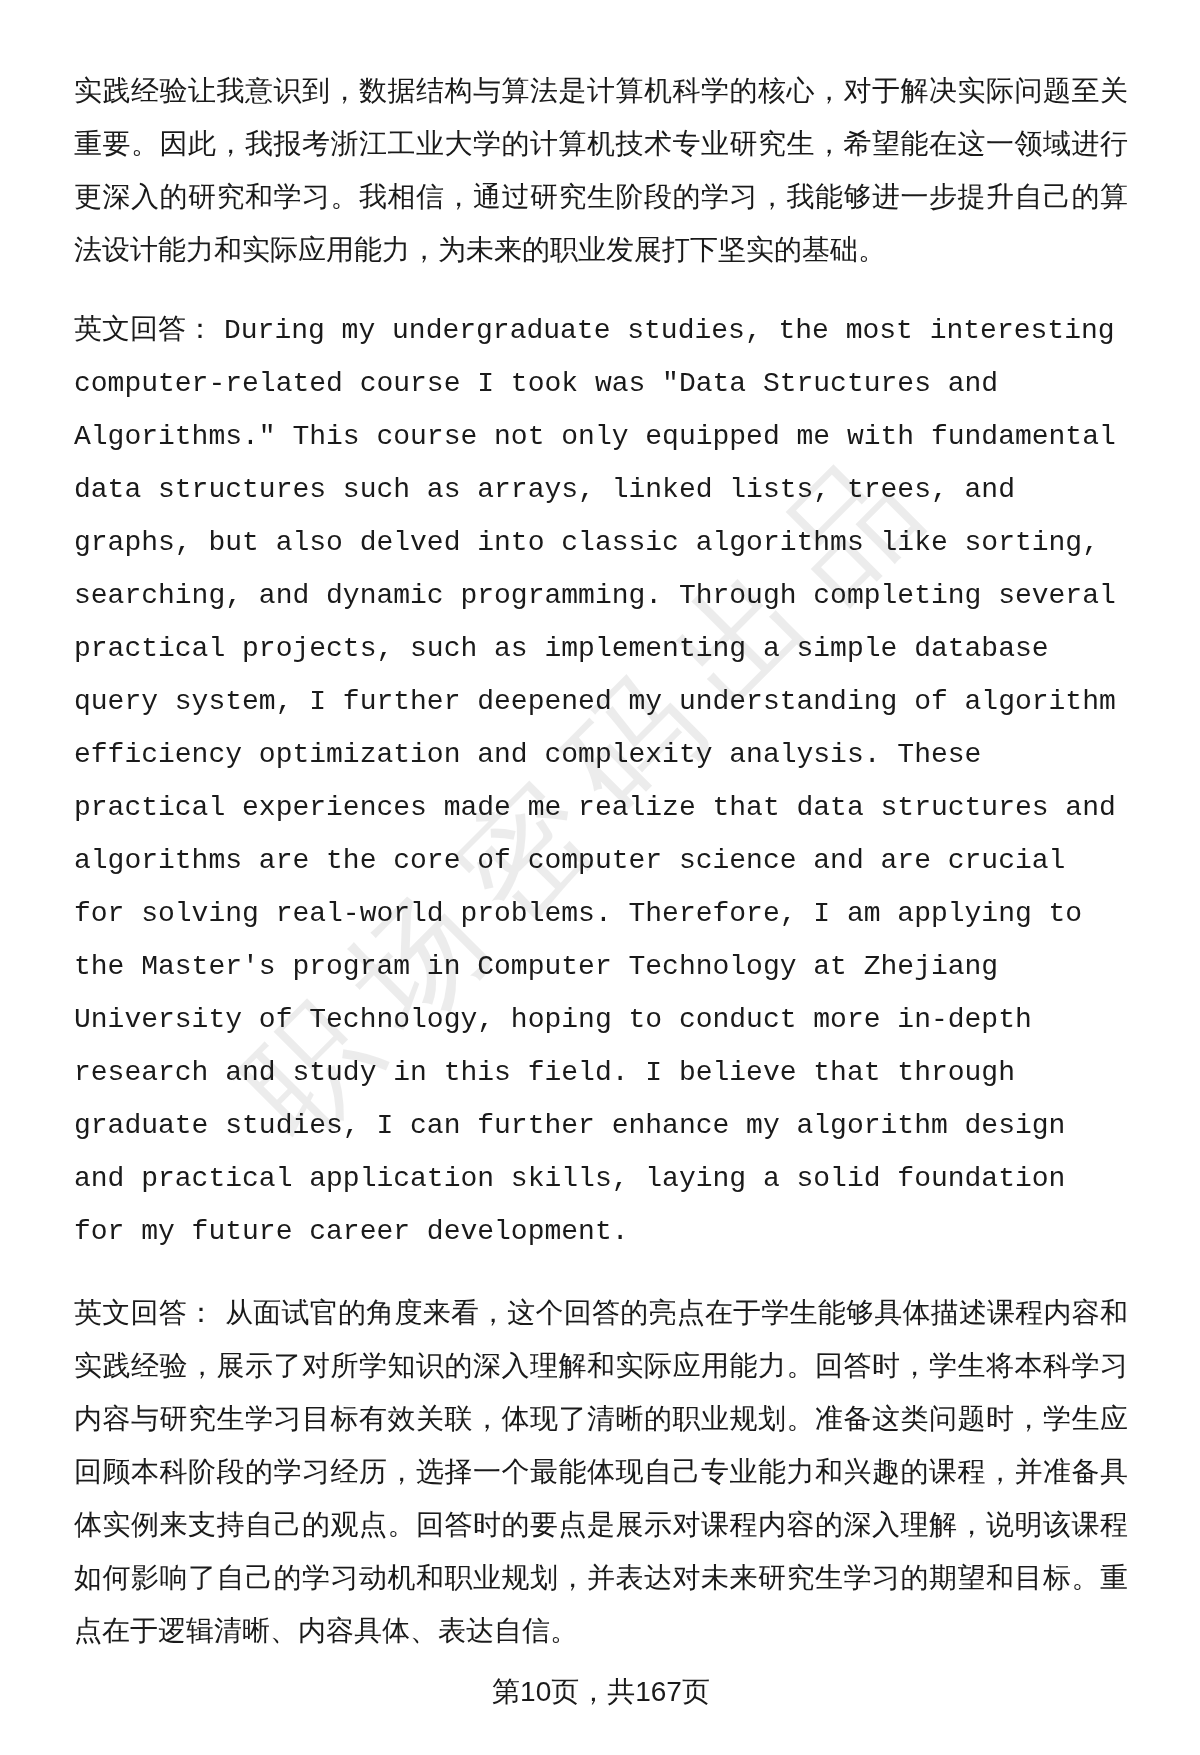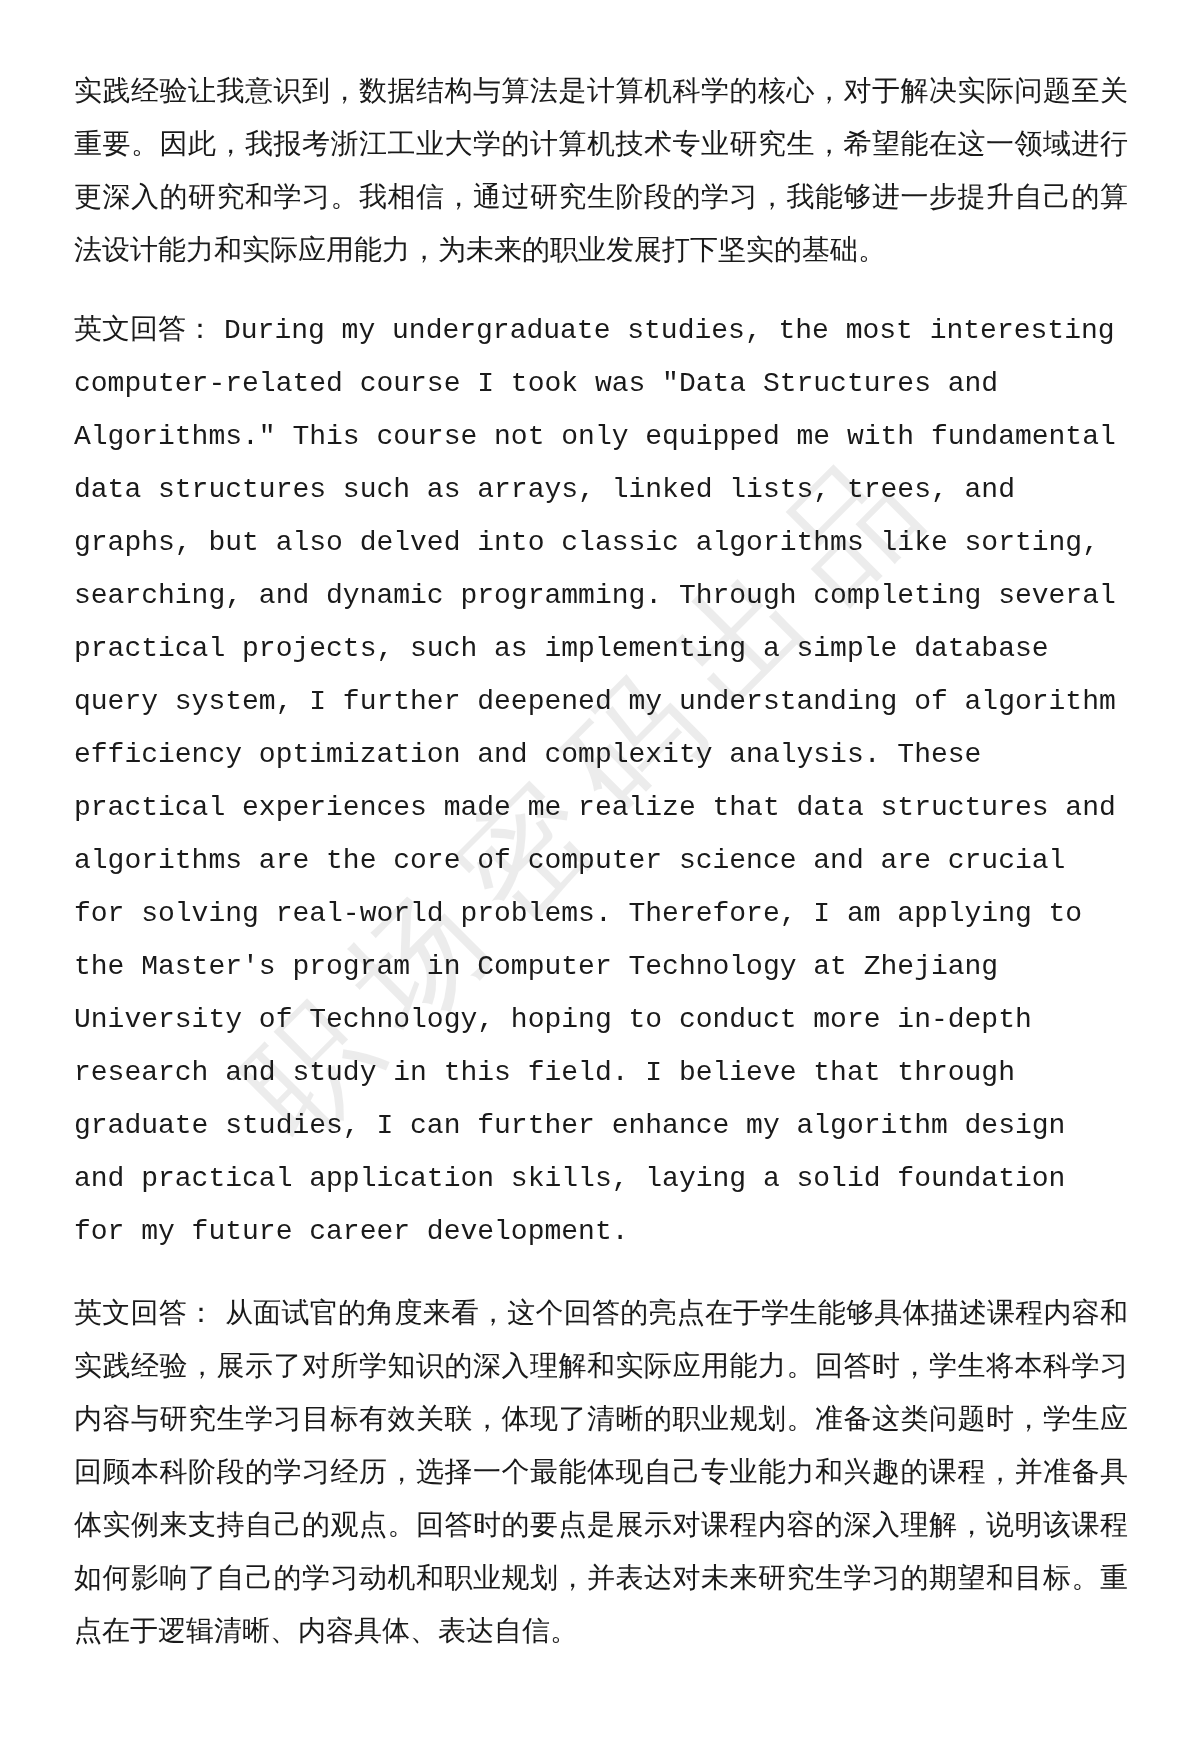--- a/index.html
+++ b/index.html
@@ -76,16 +76,17 @@
   <div class="watermark">职场密码出品</div>
 
   <div class="content">
 
     <p class="para zh"><span>实践经验让我意识到，数据结构与算法是计算机科学的核心，对于解决实际问题至关重要。因此，我报考浙江工业大学的计算机技术专业研究生，希望能在这一领域进行更深入的研究和学习。我相信，通过研究生阶段的学习，我能够进一步提升自己的算法设计能力和实际应用能力，为未来的职业发展打下坚实的基础。</span></p>
 
     <p class="para en"><span class="para-label">英文回答：</span><span>During my undergraduate studies, the most interesting computer-related course I took was "Data Structures and Algorithms." This course not only equipped me with fundamental data structures such as arrays, linked lists, trees, and graphs, but also delved into classic algorithms like sorting, searching, and dynamic programming. Through completing several practical projects, such as implementing a simple database query system, I further deepened my understanding of algorithm efficiency optimization and complexity analysis. These practical experiences made me realize that data structures and algorithms are the core of computer science and are crucial for solving real-world problems. Therefore, I am applying to the Master's program in Computer Technology at Zhejiang University of Technology, hoping to conduct more in-depth research and study in this field. I believe that through graduate studies, I can further enhance my algorithm design and practical application skills, laying a solid foundation for my future career development.</span></p>
 
     <p class="para zh"><span class="para-label">英文回答：</span><span>从面试官的角度来看，这个回答的亮点在于学生能够具体描述课程内容和实践经验，展示了对所学知识的深入理解和实际应用能力。回答时，学生将本科学习内容与研究生学习目标有效关联，体现了清晰的职业规划。准备这类问题时，学生应回顾本科阶段的学习经历，选择一个最能体现自己专业能力和兴趣的课程，并准备具体实例来支持自己的观点。回答时的要点是展示对课程内容的深入理解，说明该课程如何影响了自己的学习动机和职业规划，并表达对未来研究生学习的期望和目标。重点在于逻辑清晰、内容具体、表达自信。</span></p>
 
+    <div class="footer">第10页，共167页</div>
 
   </div>
 
 </div>
 
 </body></html>

